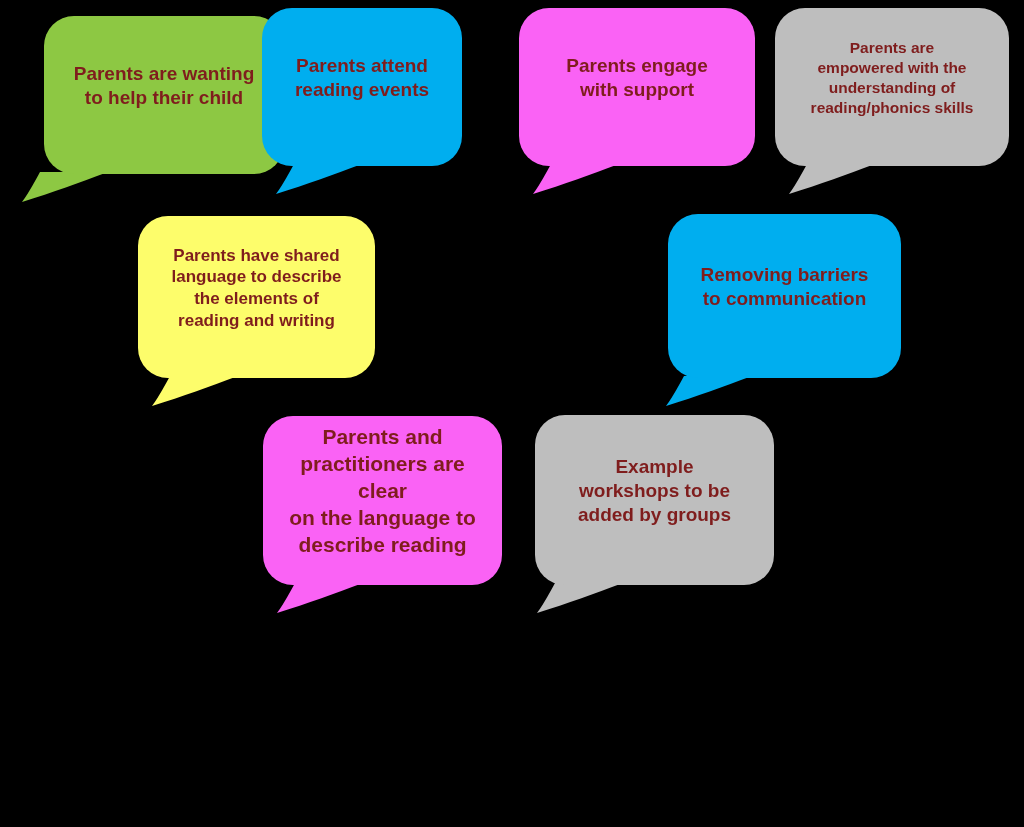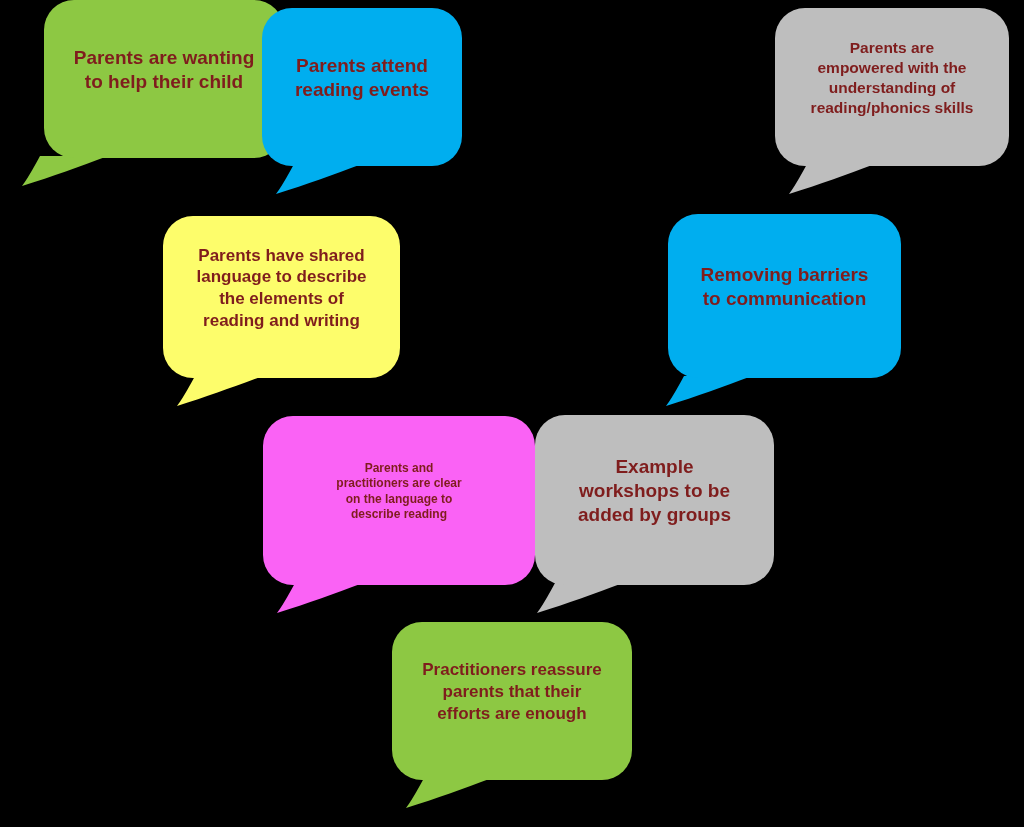--- a/index.html
+++ b/index.html
@@ -41,28 +41,28 @@
   .tail {
     position: absolute;
     left: 10px;
     top: calc(100% - 2px);
     width: 100px;
     height: 30px;
     fill: var(--bubble-color, #cccccc);
     z-index: 0;
   }
   
-  .b1  { left: 8px;   top: 0;   width: 240px; height: 158px; font-size: 19px; padding-left: 36px;   }
+  .b1  { left: 8px;   top: 16px;   width: 240px; height: 158px; font-size: 19px; padding-left: 36px;   }
   .b2  { left: 262px; top: 8px;   width: 200px; height: 158px; font-size: 19px;   }
   .b3  { left: 519px; top: 8px;   width: 236px; height: 158px; font-size: 19px;   }
   .b4  { left: 775px; top: 8px;   width: 234px; height: 158px; font-size: 15.5px; }
-  .b5  { left: 138px; top: 216px; width: 237px; height: 162px; font-size: 17px; margin-left: 25px;   }
+  .b5  { left: 138px; top: 216px; width: 237px; height: 162px; font-size: 17px;   }
   .b6  { left: 392px; top: 212px; width: 231px; height: 166px; font-size: 19px;   }
   .b7  { left: 652px; top: 214px; width: 233px; height: 164px; font-size: 19px; padding-left: 16px;   }
-  .b8  { left: 263px; top: 416px; width: 272px; height: 169px; font-size: 12px;   }
+  .b8  { left: 263px; top: 416px; width: 239px; height: 169px; font-size: 21px;   }
   .b9  { left: 523px; top: 415px; width: 239px; height: 170px; font-size: 19px; padding-left: 12px;   }
   .b10 { left: 392px; top: 622px; width: 240px; height: 158px; font-size: 17px;   }
 </style>
 </head>
 <body>
 
 <div class="canvas">
 
   <div class="bubble b1" style="--bubble-color: #8DC843;">
     <div class="bubble-body">
@@ -77,20 +77,29 @@
   <div class="bubble b2" style="--bubble-color: #00AEEF;">
     <div class="bubble-body">
       <span class="bubble-text">Parents attend
 reading events</span>
     </div>
     <svg class="tail" viewBox="0 0 100 30" preserveAspectRatio="none">
         <path d="M 22 0 L 90 0 C 60 11 36 20 4 30 C 12 19 17 9 22 0 Z"></path>
       </svg>
   </div>
 
+  <div class="bubble b3" style="--bubble-color: #FA62F5;">
+    <div class="bubble-body">
+      <span class="bubble-text">Parents engage
+with support</span>
+    </div>
+    <svg class="tail" viewBox="0 0 100 30" preserveAspectRatio="none">
+        <path d="M 22 0 L 90 0 C 60 11 36 20 4 30 C 12 19 17 9 22 0 Z"></path>
+      </svg>
+  </div>
 
   <div class="bubble b4" style="--bubble-color: #BEBEBE;">
     <div class="bubble-body">
       <span class="bubble-text">Parents are
 empowered with the
 understanding of
 reading/phonics skills</span>
     </div>
     <svg class="tail" viewBox="0 0 100 30" preserveAspectRatio="none">
         <path d="M 22 0 L 90 0 C 60 11 36 20 4 30 C 12 19 17 9 22 0 Z"></path>
@@ -136,24 +145,14 @@
     <div class="bubble-body">
       <span class="bubble-text">Example
 workshops to be
 added by groups</span>
     </div>
     <svg class="tail" viewBox="0 0 100 30" preserveAspectRatio="none">
         <path d="M 22 0 L 90 0 C 60 11 36 20 4 30 C 12 19 17 9 22 0 Z"></path>
       </svg>
   </div>
 
-  <div class="bubble b10" style="--bubble-color: #8DC843;">
-    <div class="bubble-body">
-      <span class="bubble-text">Practitioners reassure
-parents that their
-efforts are enough</span>
-    </div>
-    <svg class="tail" viewBox="0 0 100 30" preserveAspectRatio="none">
-        <path d="M 22 0 L 90 0 C 60 11 36 20 4 30 C 12 19 17 9 22 0 Z"></path>
-      </svg>
-  </div>
 
 </div>
 
 </body></html>

